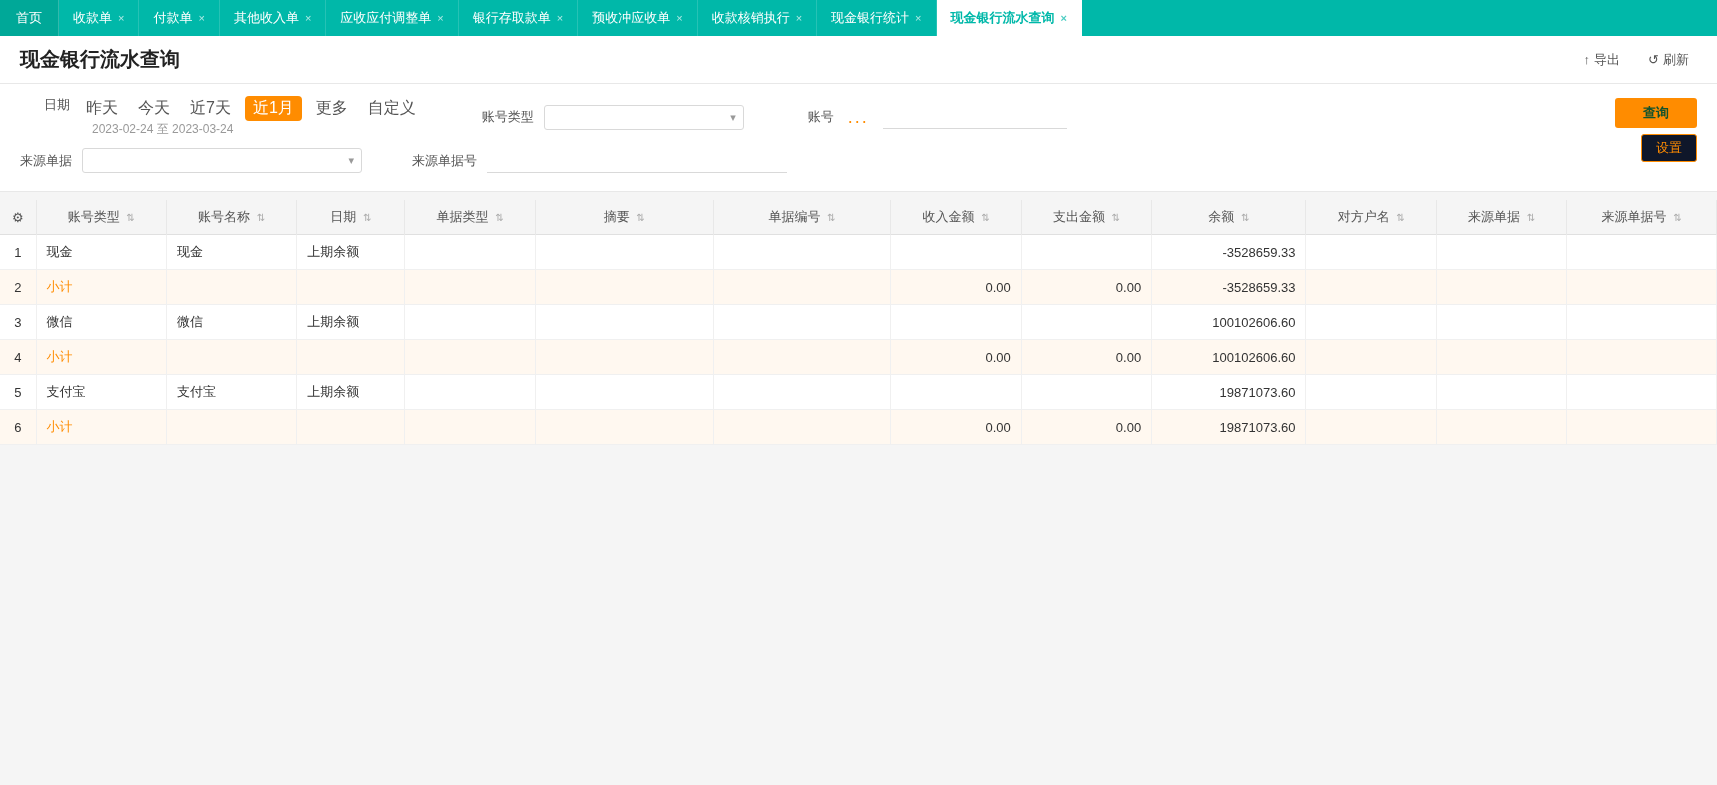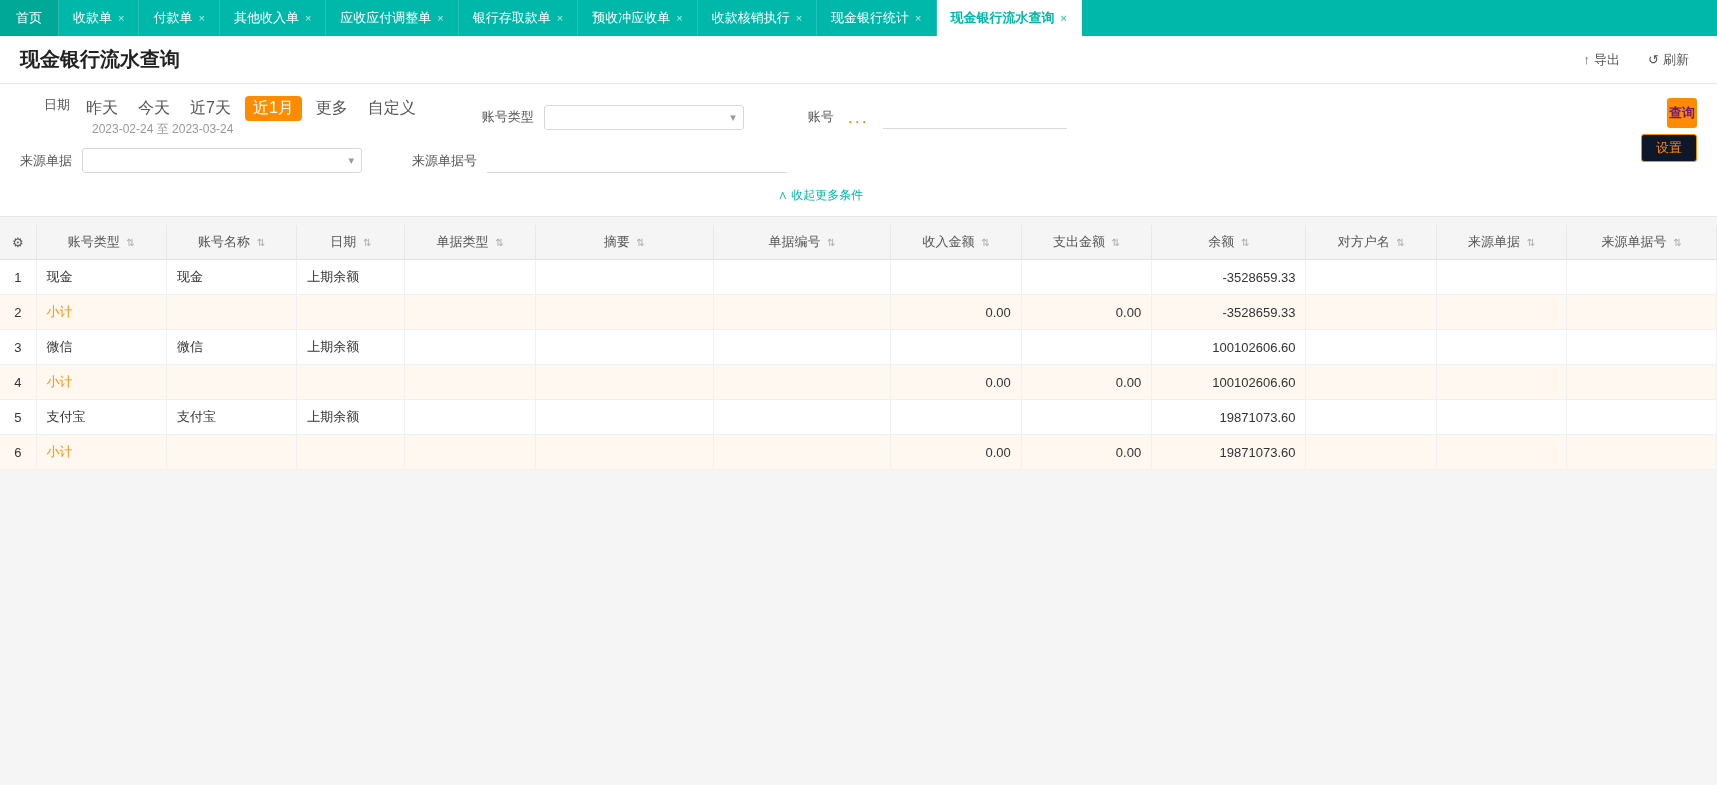--- a/index.html
+++ b/index.html
@@ -153,24 +153,24 @@
     }
     .dots-btn {
       color: #ff8c00;
       cursor: pointer;
       font-size: 18px;
       letter-spacing: 2px;
       padding: 0 4px;
     }
     .query-btn {
       background: #ff8c00;
-      color: #701a75;
+      color: #14532d;
       border: none;
       border-radius: 3px;
-      padding: 6px 2px;
+      padding: 6px 28px;
       font-size: 13px;
       cursor: pointer;
       font-weight: bold;
     }
     .settings-btn {
       background: #0f172a;
       color: #ff8c00;
       border: 1px solid #ff8c00;
       border-radius: 3px;
       padding: 4px 14px;
@@ -347,21 +347,20 @@
             </select>
           </div>
         </div>
 
         <div style="display:flex; align-items:center; gap:10px; margin-left:30px;">
           <span class="filter-label">来源单据号</span>
           <input class="filter-input" style="min-width: 300px;" value="">
         </div>
       </div>
 
-      <div class="collapse-bar">∧ 收起更多条件</div>
     </div>
 
     <div class="right-actions" style="margin-left:20px; padding-top:2px;">
       <button class="query-btn">查询</button>
       <button class="settings-btn">设置</button>
     </div>
   </div>
 </div>
 
 <div class="table-container">

